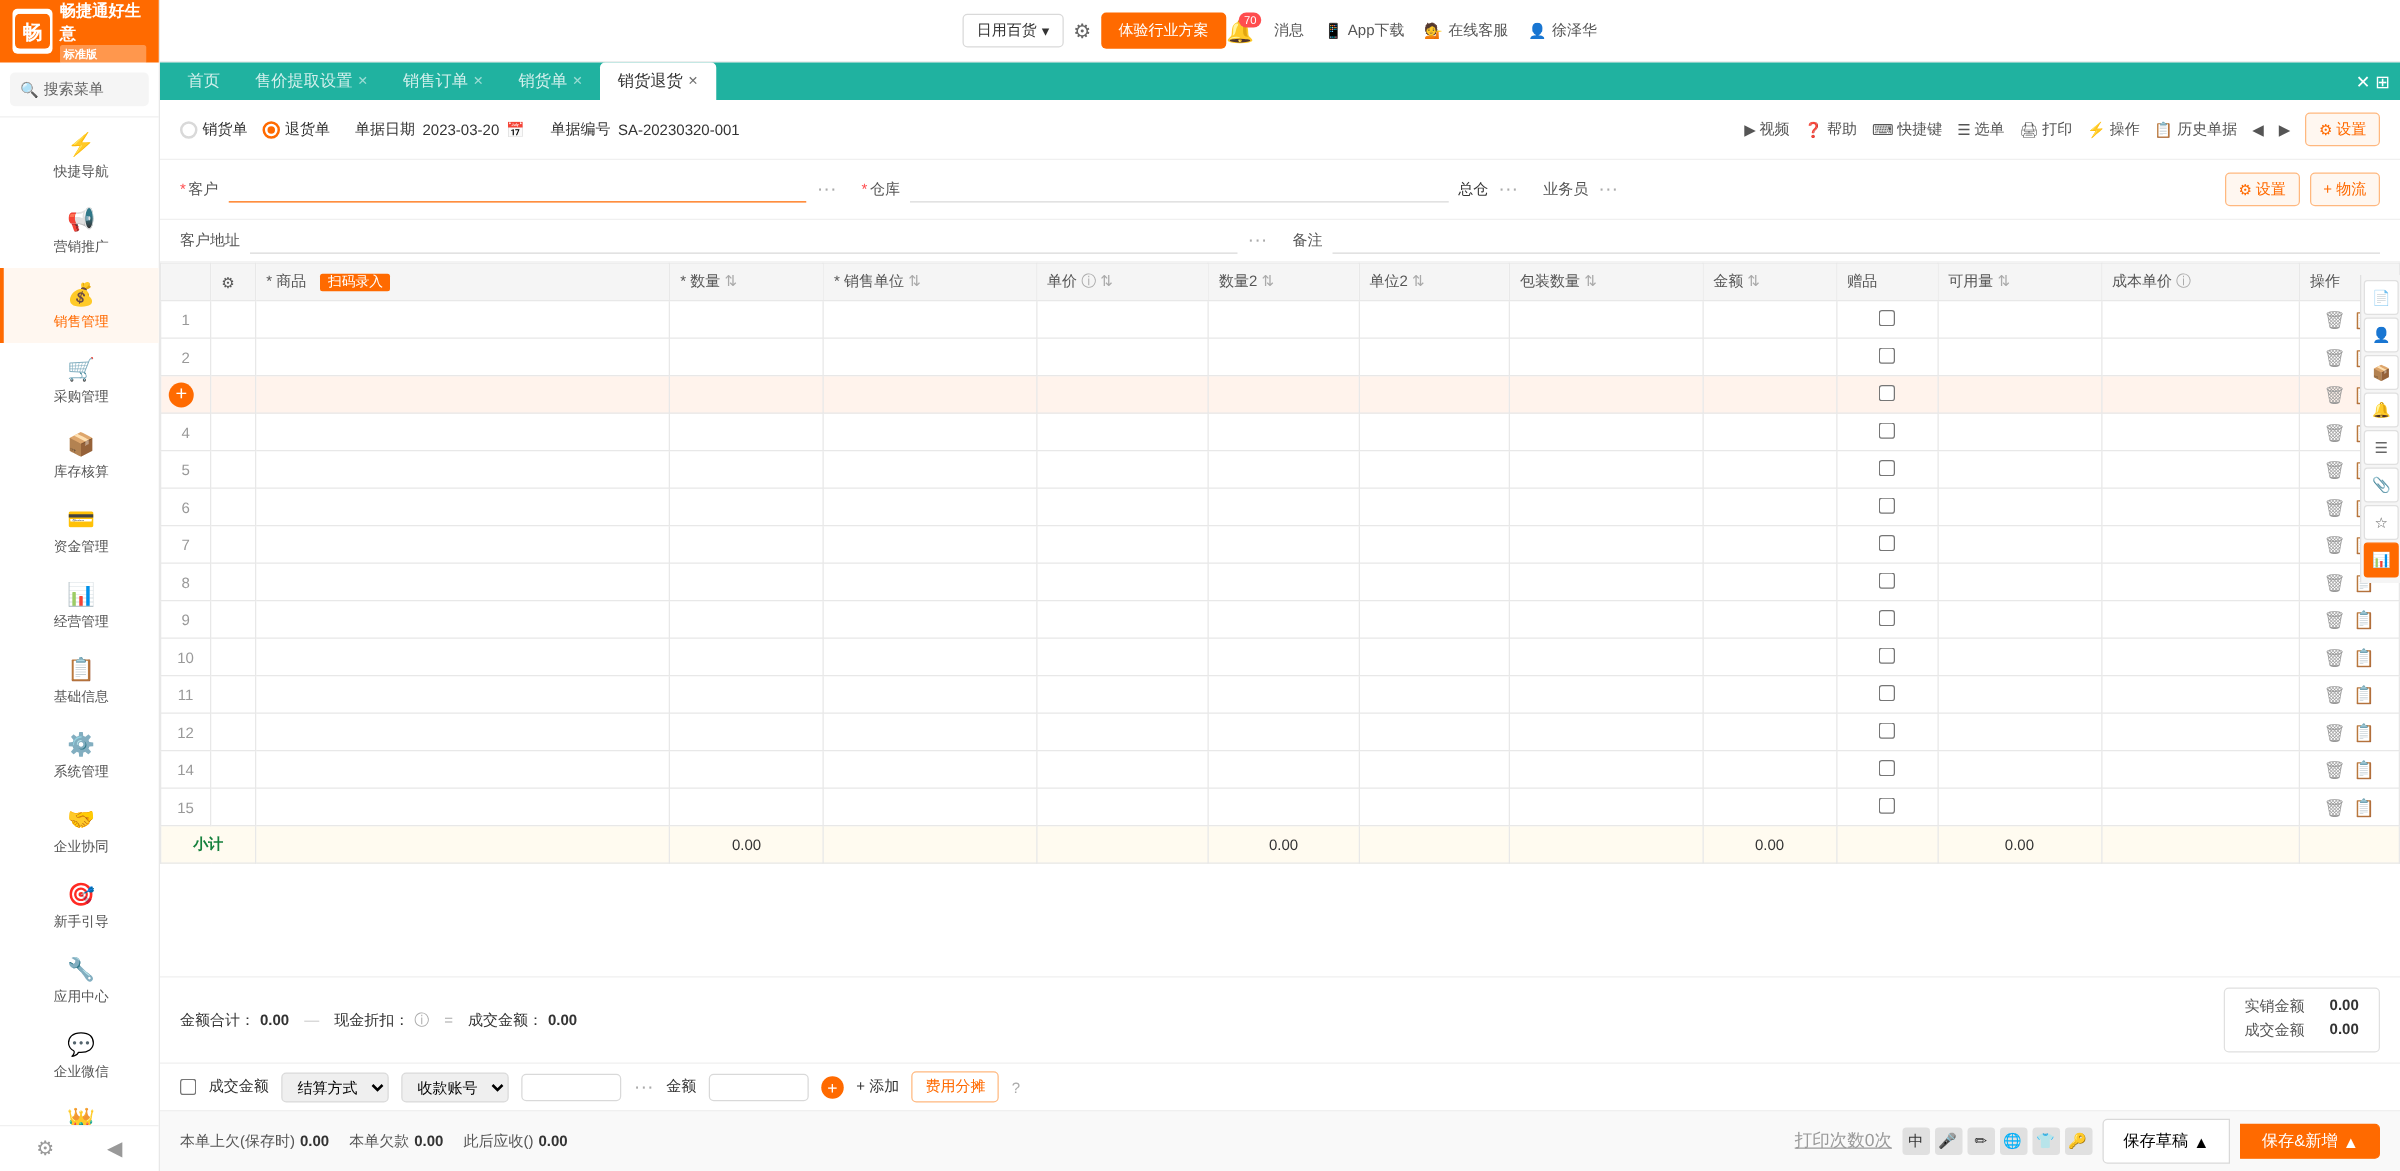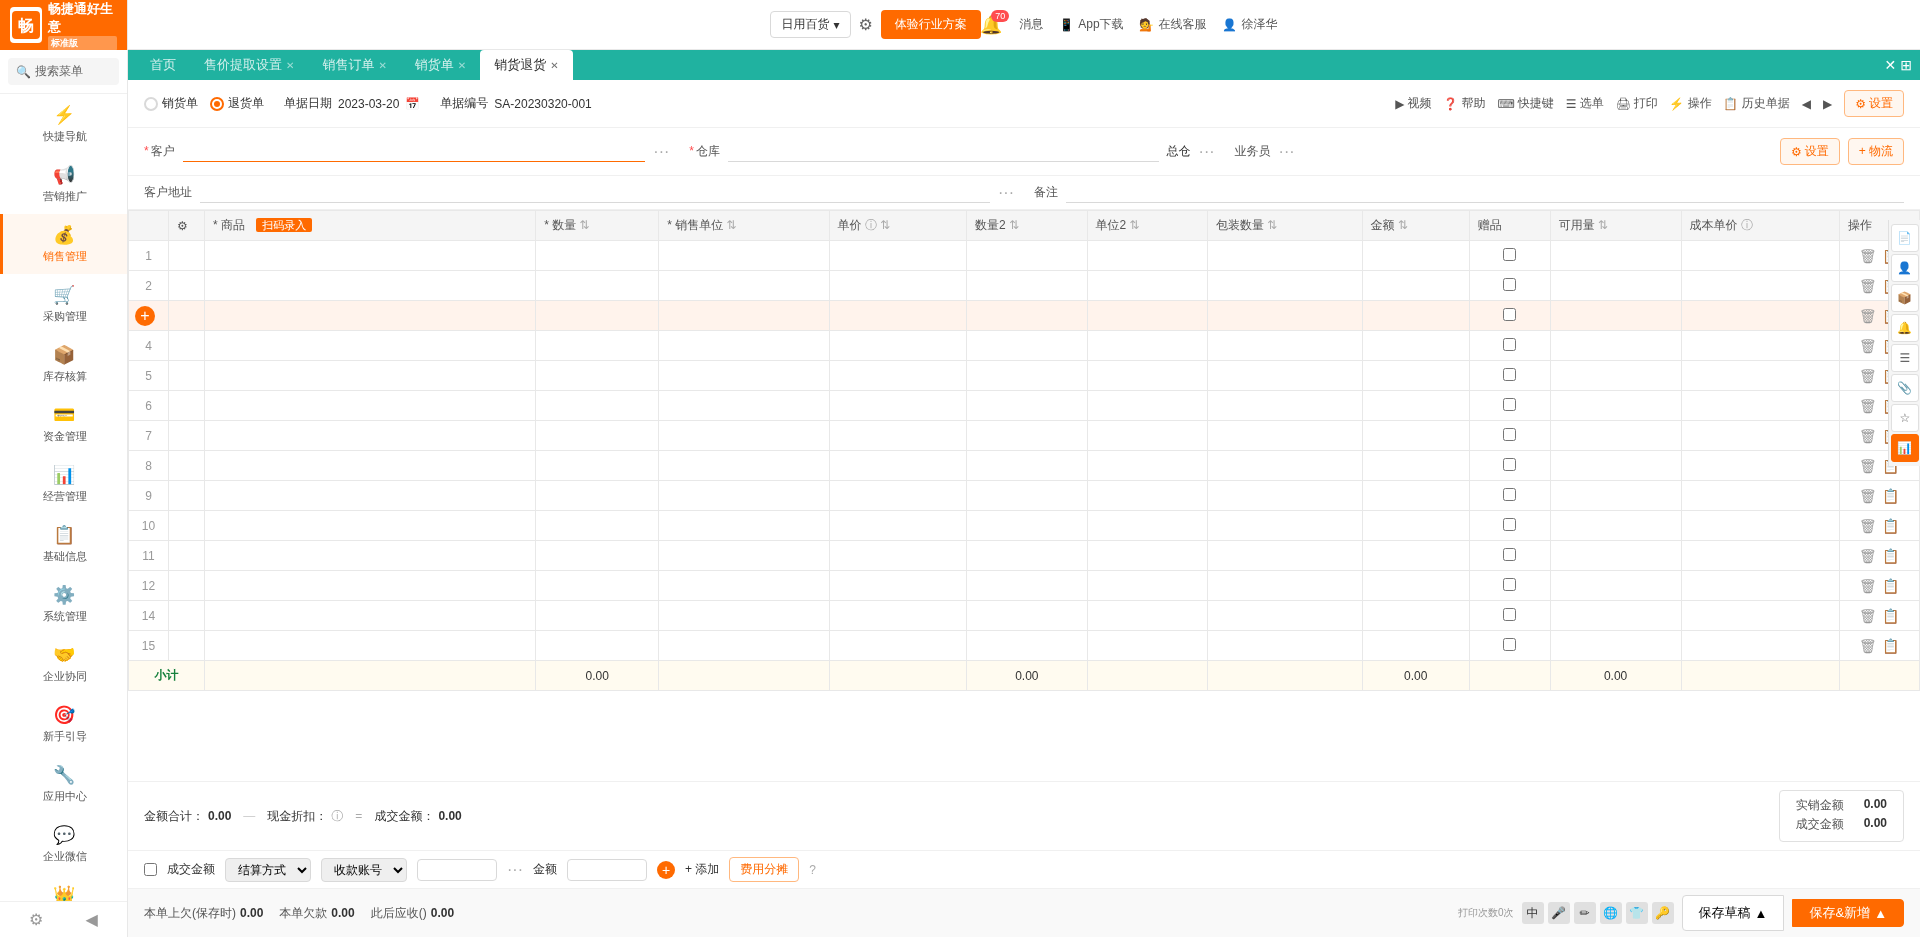--- a/index.html
+++ b/index.html
@@ -97,21 +97,21 @@
     .payment-select { border: 1px solid #d9d9d9; border-radius: 4px; padding: 3px 8px; font-size: 12px; cursor: pointer; }
     .payment-input { border: 1px solid #d9d9d9; border-radius: 4px; padding: 3px 8px; font-size: 12px; width: 80px; }
     .add-payment-btn { background: #ff6a00; color: #fff; border: none; border-radius: 50%; width: 18px; height: 18px; cursor: pointer; font-size: 14px; display: flex; align-items: center; justify-content: center; }
     .expense-btn { background: #fff; border: 1px solid #ffb87f; color: #ff6a00; border-radius: 4px; padding: 3px 10px; font-size: 12px; cursor: pointer; }
     .help-icon { color: #aaa; cursor: pointer; }
 
     
     .bottom-status { padding: 6px 16px; border-top: 1px solid #f0f0f0; background: #f9f9f9; display: flex; align-items: center; gap: 16px; font-size: 12px; flex-shrink: 0; }
     .status-item { display: flex; align-items: center; gap: 4px; color: #555; }
     .status-value { color: #333; font-weight: bold; }
-    .print-info { color: #999; font-size: 10px; }
+    .print-info { color: #999; font-size: 14px; text-decoration: underline; }
     .taskbar-icons { display: flex; gap: 4px; }
     .taskbar-icon { width: 22px; height: 22px; border-radius: 3px; background: #e0e0e0; display: flex; align-items: center; justify-content: center; font-size: 12px; cursor: pointer; }
     .summary-row { display: flex; justify-content: space-between; gap: 20px; color: #555; margin-bottom: 2px; }
     .summary-value { color: #333; font-weight: bold; }
     .save-draft-btn { background: #fff; border: 1px solid #d9d9d9; border-radius: 4px 0 0 4px; padding: 8px 16px; font-size: 13px; cursor: pointer; display: flex; align-items: center; gap: 4px; }
     .save-new-btn { background: #ff6a00; color: #fff; border: 1px solid #ff6a00; border-radius: 0 4px 4px 0; padding: 4px 16px; font-size: 13px; cursor: pointer; display: flex; align-items: center; gap: 4px; }
 
     
     .right-quick-panel { width: 32px; background: #f5f5f5; display: flex; flex-direction: column; gap: 2px; padding: 4px 2px; border-left: 1px solid #e0e0e0; flex-shrink: 0; }
     .rqp-btn { width: 28px; height: 28px; background: #fff; border: 1px solid #e0e0e0; border-radius: 3px; display: flex; align-items: center; justify-content: center; cursor: pointer; font-size: 12px; color: #666; }

